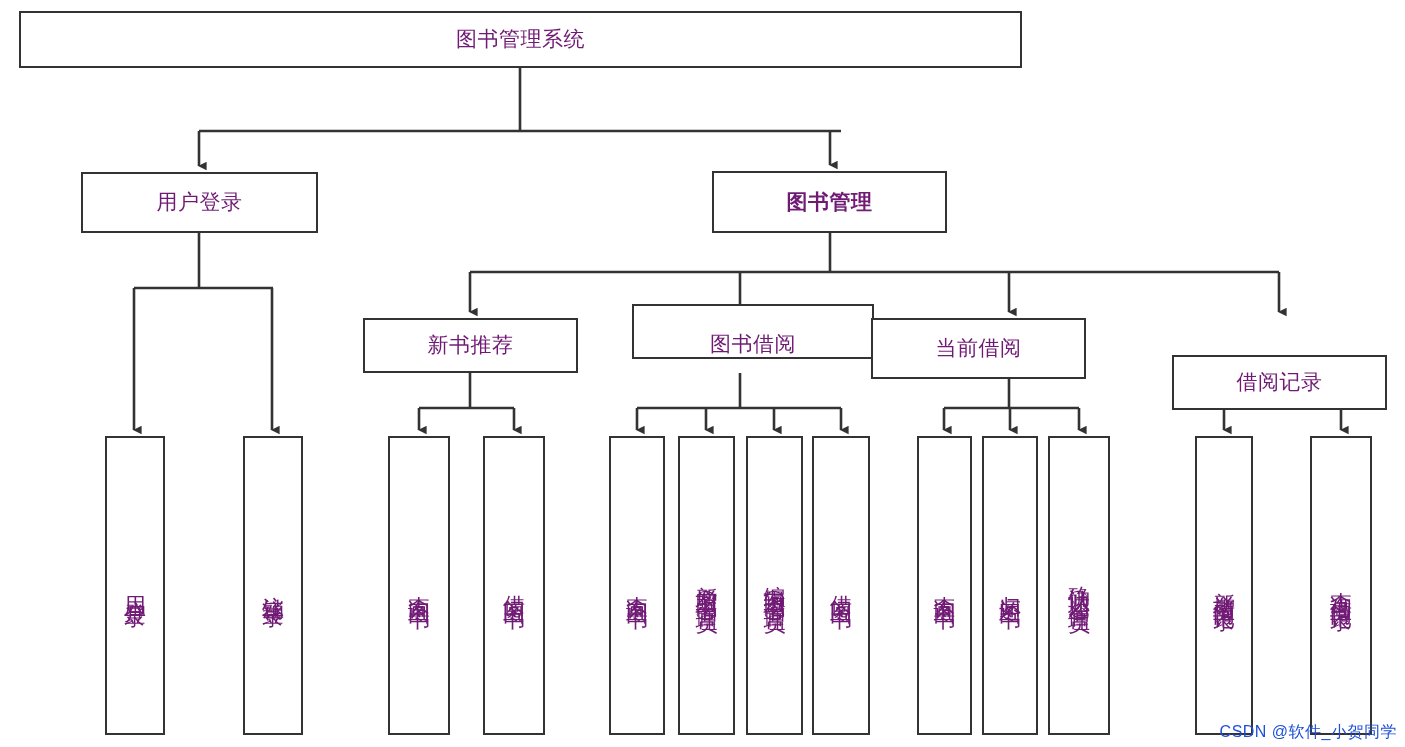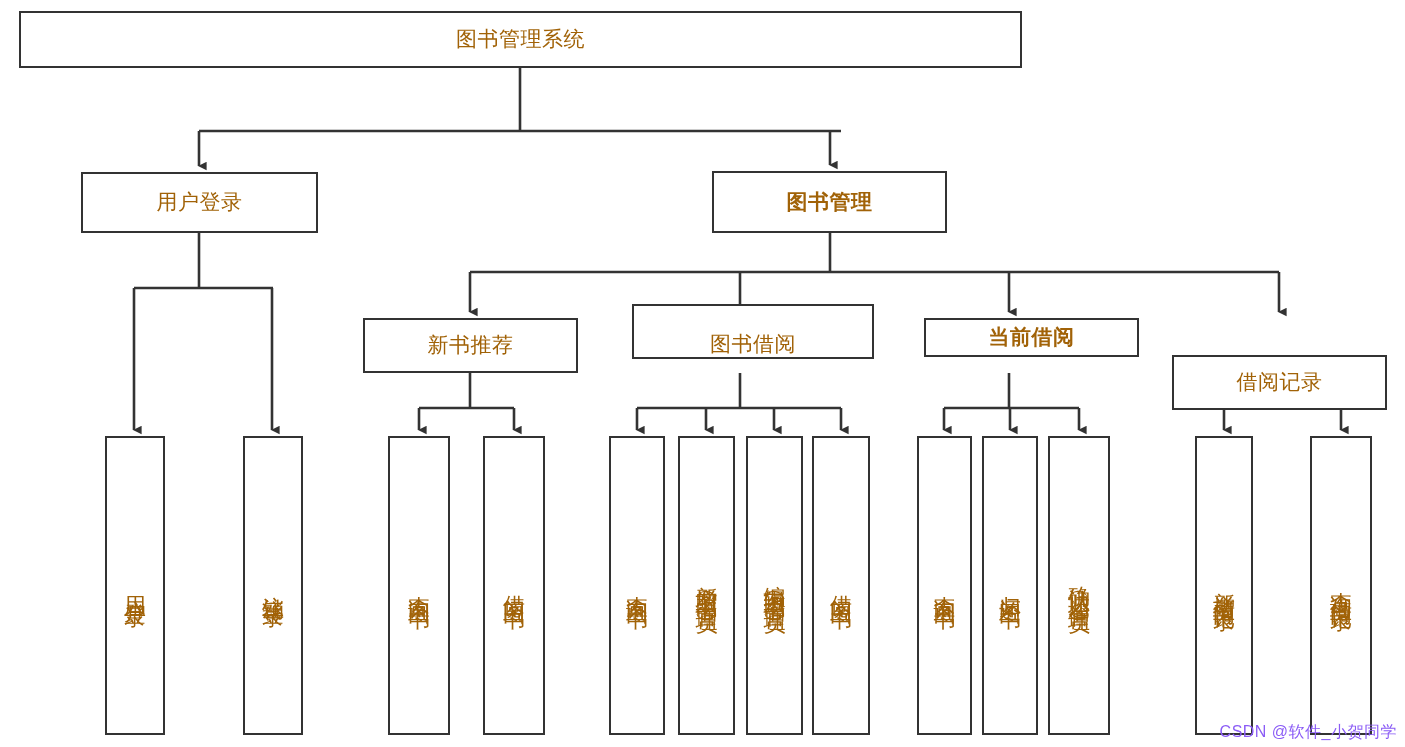--- a/index.html
+++ b/index.html
@@ -26,21 +26,21 @@
     height: 747px;
   }
   .node {
     position: absolute;
     box-sizing: border-box;
     background: #ffffff;
     border: 2px solid #333333;
     display: flex;
     align-items: center;
     justify-content: center;
-    color: #a16207;
+    color: #701a75;
   }
   .node .lbl {
     display: block;
     text-align: center;
     line-height: 1.18;
     white-space: nowrap;
   }
   .node.horiz .lbl {
     font-size: 21px;
     letter-spacing: 0.5px;
@@ -54,21 +54,21 @@
     font-size: 22px;
     letter-spacing: 4px;
     line-height: 1;
     white-space: normal;
   }
   #watermark {
     position: absolute;
     right: 8px;
     bottom: 4px;
     font-size: 16px;
-    color: #8b5cf6;
+    color: #1d4ed8;
     letter-spacing: 0.5px;
     user-select: none;
     white-space: nowrap;
   }
 </style>
 </head>
 <body>
 
 <div id="canvas">
 
@@ -132,21 +132,21 @@
   <div class="node horiz" style="left:712px;top:171px;width:235px;height:62px;font-weight:bold;">
     <span class="lbl">图书管理</span>
   </div>
 
   <div class="node horiz" style="left:363px;top:318px;width:215px;height:55px;">
     <span class="lbl">新书推荐</span>
   </div>
   <div class="node horiz" style="left:632px;top:304px;width:242px;height:55px;align-items:flex-end;">
     <span class="lbl">图书借阅</span>
   </div>
-  <div class="node horiz" style="left:924px;top:318px;width:215px;height:39px;font-weight:bold;">
+  <div class="node horiz" style="left:871px;top:318px;width:215px;height:61px;">
     <span class="lbl">当前借阅</span>
   </div>
   <div class="node horiz" style="left:1172px;top:318px;width:215px;height:55px;margin-top:37px;">
     <span class="lbl">借阅记录</span>
   </div>
 
   <div class="node vert" style="left:105px;top:436px;width:60px;height:299px;">
     <span class="lbl">用户登录</span>
   </div>
   <div class="node vert" style="left:243px;top:436px;width:60px;height:299px;">

